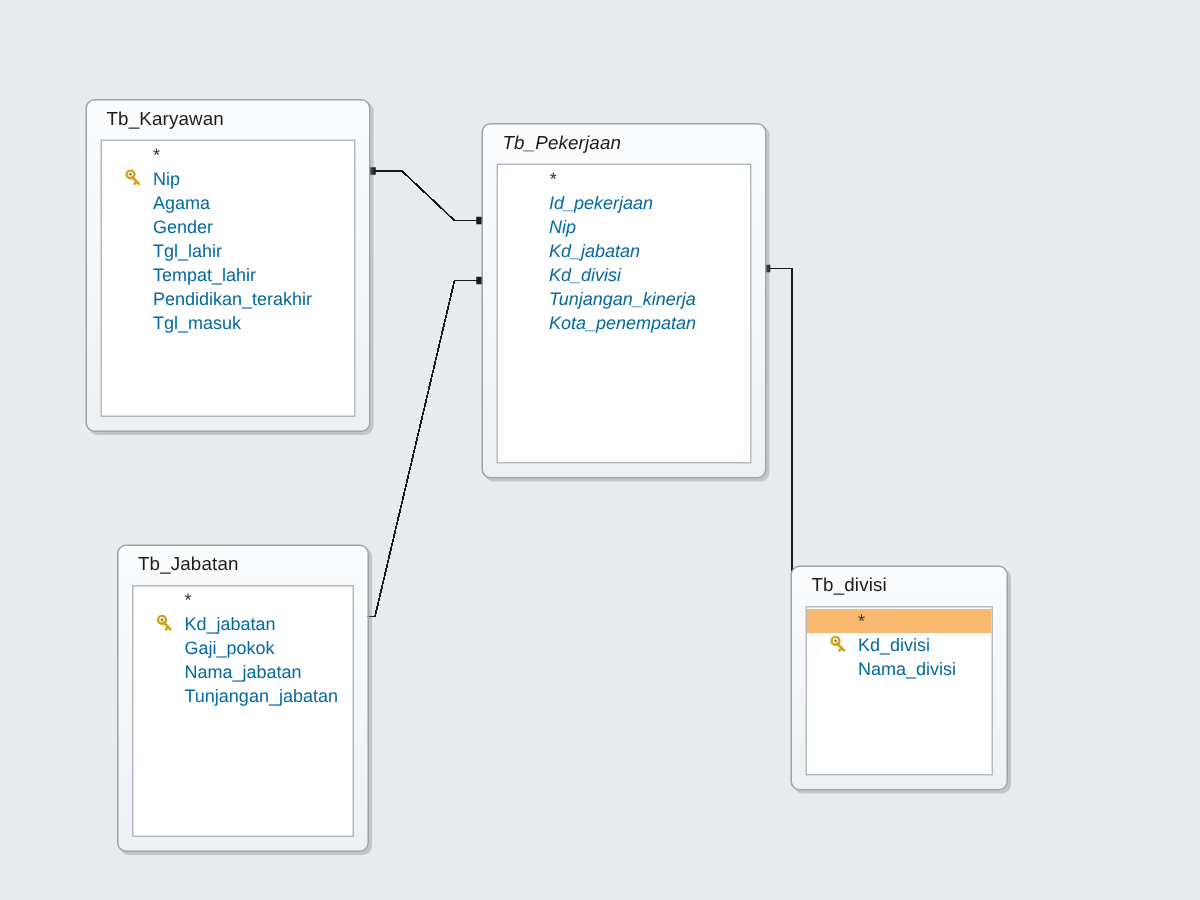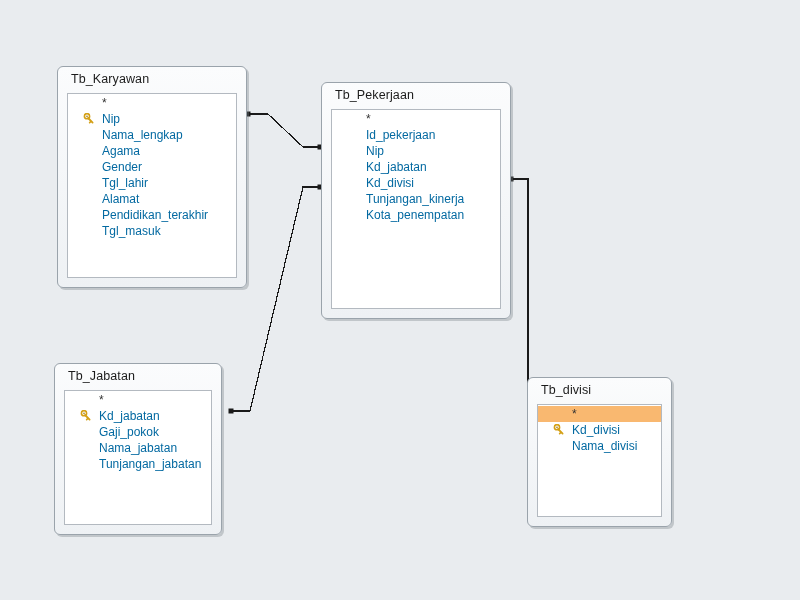--- a/index.html
+++ b/index.html
@@ -129,42 +129,41 @@
       <div class="table-window" style="left: 57px; top: 66px; width: 190px; height: 222px;">
         <div class="tw-title">Tb_Karyawan</div>
         <div class="tw-fields">
           <div class="field-row asterisk"><span>*</span></div>
           <div class="field-row"><svg class="key-icon" viewBox="0 0 12 12">
               <circle cx="4" cy="3.2" r="2.6" fill="none" stroke="#d4a017" stroke-width="1.6"></circle>
               <circle cx="4" cy="3.2" r="0.8" fill="#8a6a10"></circle>
               <path d="M5.1 5.0 L9.6 9.6" stroke="#d4a017" stroke-width="1.8" stroke-linecap="round"></path>
               <path d="M7.6 8.6 L6.6 9.7" stroke="#d4a017" stroke-width="1.6" stroke-linecap="round"></path>
             </svg><span>Nip</span></div>
-          <div class="field-row"><span>Nama_lengkap</span></div>
           <div class="field-row"><span>Agama</span></div>
           <div class="field-row"><span>Gender</span></div>
           <div class="field-row"><span>Tgl_lahir</span></div>
-          <div class="field-row"><span>Alamat</span></div>
+          <div class="field-row"><span>Tempat_lahir</span></div>
           <div class="field-row"><span>Pendidikan_terakhir</span></div>
           <div class="field-row"><span>Tgl_masuk</span></div>
         </div>
       </div>
-      <div class="table-window" style="left: 321px; top: 82px; width: 190px; height: 237px;">
+      <div class="table-window" style="left: 321px; top: 82px; width: 190px; height: 237px; font-style: italic;">
         <div class="tw-title">Tb_Pekerjaan</div>
         <div class="tw-fields">
           <div class="field-row asterisk"><span>*</span></div>
           <div class="field-row"><span>Id_pekerjaan</span></div>
           <div class="field-row"><span>Nip</span></div>
           <div class="field-row"><span>Kd_jabatan</span></div>
           <div class="field-row"><span>Kd_divisi</span></div>
           <div class="field-row"><span>Tunjangan_kinerja</span></div>
           <div class="field-row"><span>Kota_penempatan</span></div>
         </div>
       </div>
-      <div class="table-window" style="left: 54px; top: 363px; width: 168px; height: 172px;">
+      <div class="table-window" style="left: 78px; top: 363px; width: 168px; height: 205px;">
         <div class="tw-title">Tb_Jabatan</div>
         <div class="tw-fields">
           <div class="field-row asterisk"><span>*</span></div>
           <div class="field-row"><svg class="key-icon" viewBox="0 0 12 12">
               <circle cx="4" cy="3.2" r="2.6" fill="none" stroke="#d4a017" stroke-width="1.6"></circle>
               <circle cx="4" cy="3.2" r="0.8" fill="#8a6a10"></circle>
               <path d="M5.1 5.0 L9.6 9.6" stroke="#d4a017" stroke-width="1.8" stroke-linecap="round"></path>
               <path d="M7.6 8.6 L6.6 9.7" stroke="#d4a017" stroke-width="1.6" stroke-linecap="round"></path>
             </svg><span>Kd_jabatan</span></div>
           <div class="field-row"><span>Gaji_pokok</span></div>

